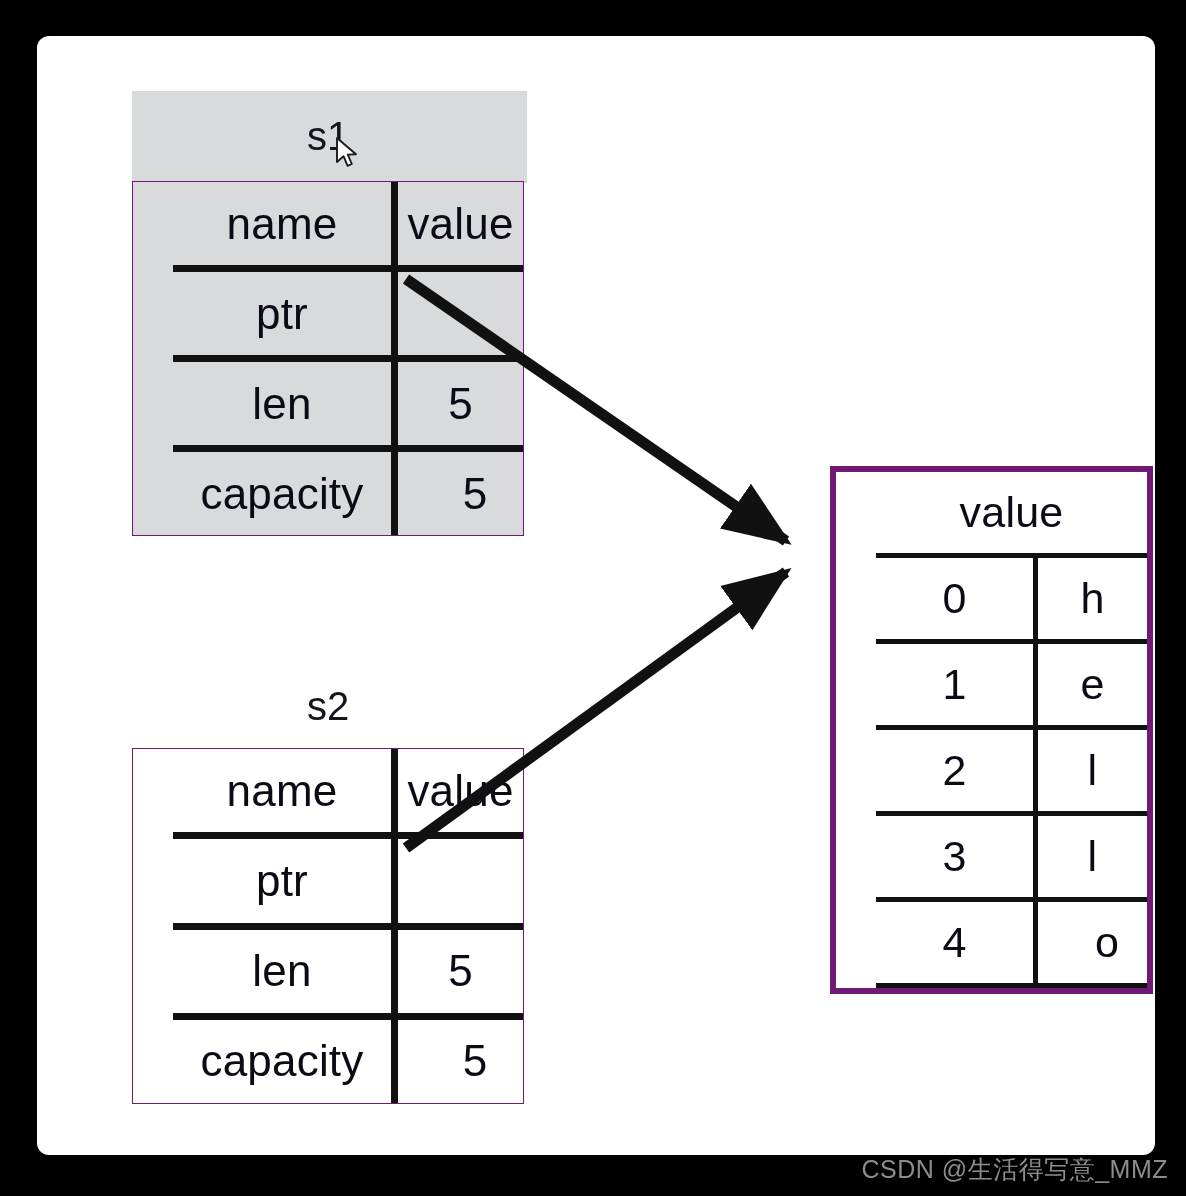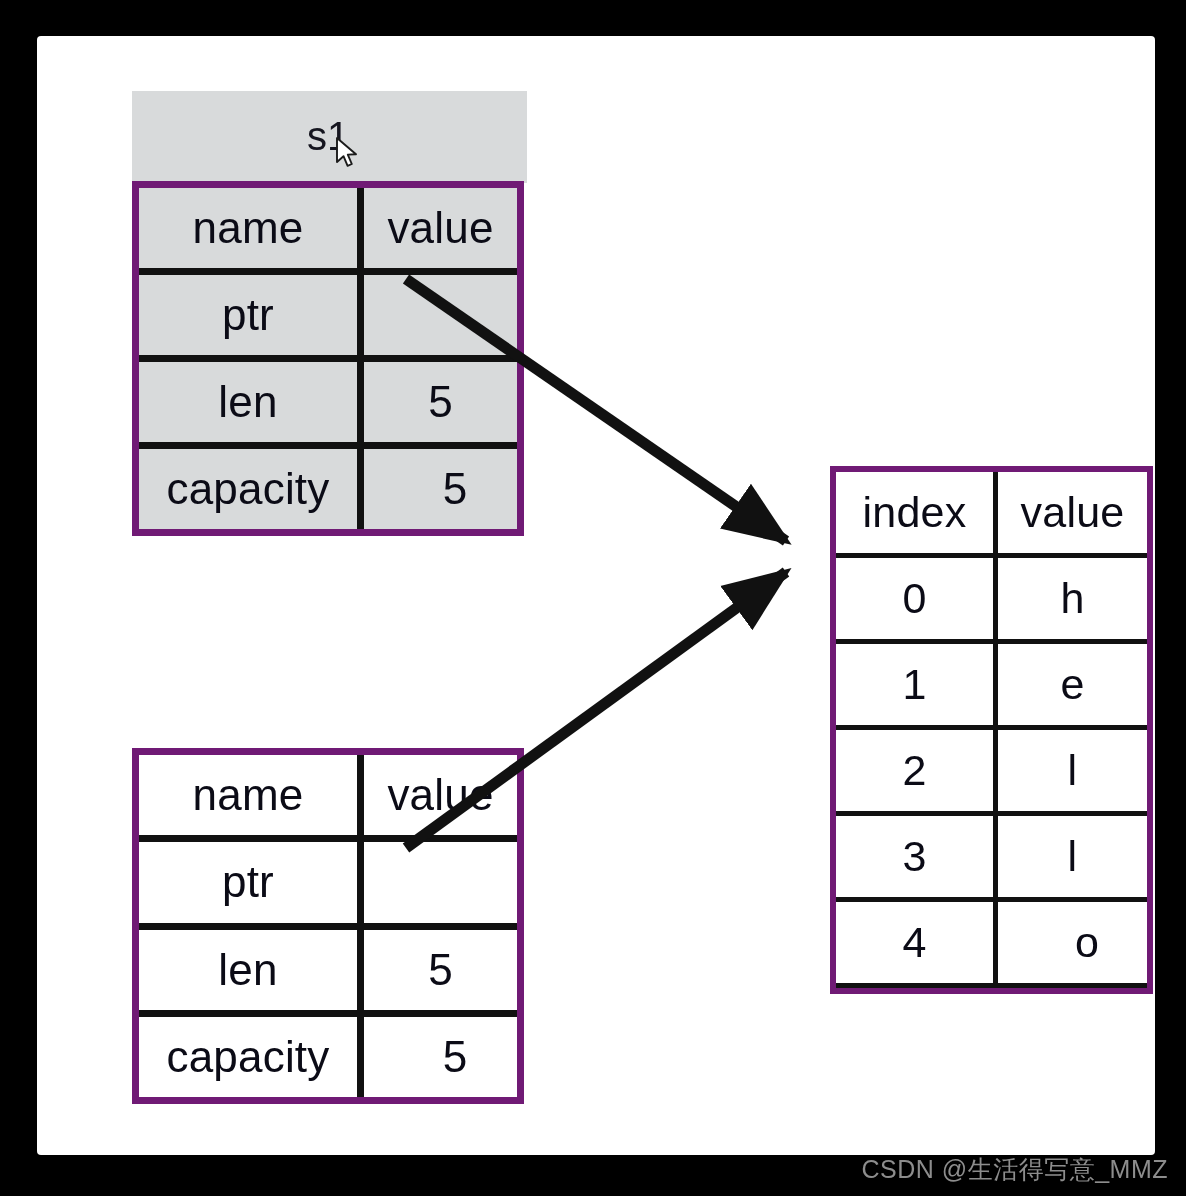--- a/index.html
+++ b/index.html
@@ -16,41 +16,42 @@
   }
 
   
   #card {
     position: absolute;
     left: 37px;
     top: 36px;
     width: 1118px;
     height: 1119px;
     background: #ffffff;
-    border-radius: 4px;
+    border-radius: 12px;
   }
 
   
   #s1-selection {
     position: absolute;
     left: 95px;
     top: 55px;
     width: 395px;
     height: 92px;
     background: #d8dadb;
   }
 
   
   .struct-table {
     position: absolute;
-    border: 7px solid #701a75;
+    border: 1px solid #701a75;
     box-sizing: border-box;
     display: flex;
     flex-direction: column;
     background: #ffffff;
+    padding-left: 40px;
   }
   .struct-table.shaded { background: #d8dadb; }
 
   .trow {
     display: flex;
     flex: 1 1 0;
     border-bottom: 7px solid #111111;
     box-sizing: border-box;
   }
   .trow:last-child { border-bottom: none; gap: 29px; }
@@ -172,20 +173,21 @@
     <div class="trow">
       <div class="tcell left-col">len</div>
       <div class="tcell right-col">5</div>
     </div>
     <div class="trow">
       <div class="tcell left-col">capacity</div>
       <div class="tcell right-col">5</div>
     </div>
   </div>
 
+  <div class="struct-title" id="s2-title">s2</div>
 
   <div class="struct-table kvtable" id="s2-table">
     <div class="trow">
       <div class="tcell left-col">name</div>
       <div class="tcell right-col">value</div>
     </div>
     <div class="trow">
       <div class="tcell left-col">ptr</div>
       <div class="tcell right-col"></div>
     </div>
@@ -194,21 +196,20 @@
       <div class="tcell right-col">5</div>
     </div>
     <div class="trow">
       <div class="tcell left-col">capacity</div>
       <div class="tcell right-col">5</div>
     </div>
   </div>
 
   <div class="struct-table" id="heap-table">
     <div class="trow">
-      <div class="tcell left-col">index</div>
       <div class="tcell right-col">value</div>
     </div>
     <div class="trow">
       <div class="tcell left-col">0</div>
       <div class="tcell right-col">h</div>
     </div>
     <div class="trow">
       <div class="tcell left-col">1</div>
       <div class="tcell right-col">e</div>
     </div>

